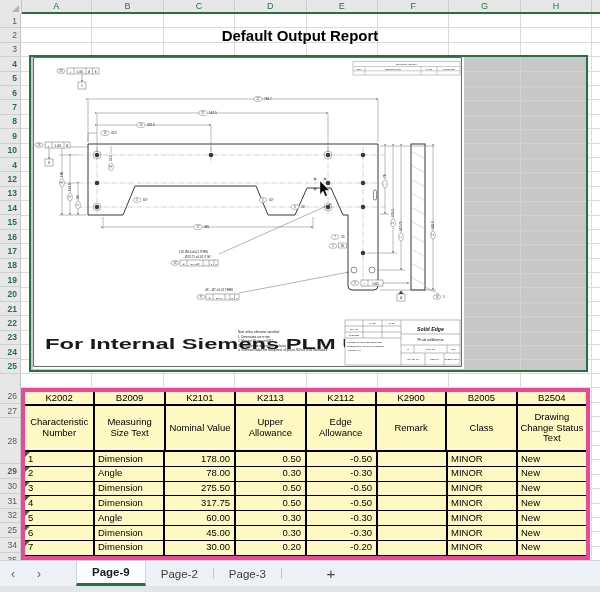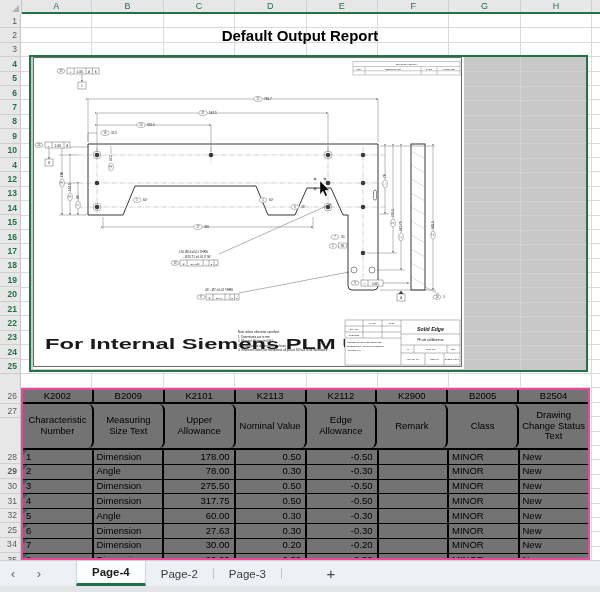--- a/index.html
+++ b/index.html
@@ -20,47 +20,47 @@
       repeating-linear-gradient(to right, transparent 0 70.4px, #dadada 70.4px 71.4px),
       repeating-linear-gradient(to bottom, transparent 0 13.4px, #dadada 13.4px 14.4px);
       background-position:21px 0, 0 0;overflow:hidden;}
 
   
   .gutter{position:absolute;left:0;top:14px;width:21px;bottom:32px;background:#e7e7e7;
           border-right:1px solid #c6c6c6;box-sizing:border-box;overflow:hidden;z-index:5;}
   .gut-cell{box-sizing:border-box;border-bottom:1px solid #cfcfcf;font-size:8.5px;color:#5a5a5a;
           text-align:right;padding-right:3px;display:flex;align-items:center;justify-content:flex-end;}
   .gut-cell.sel{color:#217346;font-weight:700;}
-  .gut-cell.tall{align-items:flex-end;padding-bottom:1px;}
+  .gut-cell.tall{align-items:flex-end;padding-bottom:17px;}
 
   
   .title-cell{position:absolute;left:0;right:0;top:28.4px;height:14.4px;display:flex;
           align-items:center;justify-content:center;font-size:15px;font-weight:700;color:#000;z-index:2;}
 
   
   .sel-region{position:absolute;left:29px;top:55px;width:559px;height:317px;box-sizing:border-box;
       border:2px solid #217346;background-color:#c8c8c8;background-image:
       repeating-linear-gradient(to right, transparent 0 70.4px, #d3d3d3 70.4px 71.4px),
       repeating-linear-gradient(to bottom, transparent 0 13.4px, #d3d3d3 13.4px 14.4px);
       background-position:-10px 0, 0 1.2px;z-index:3;}
   .pic{position:absolute;left:2px;top:0;width:431px;height:312px;background:#fff;}
   .pic svg{display:block;}
 
   
   .rtable{position:absolute;left:21px;top:388px;width:569px;height:172px;box-sizing:border-box;
-      background:#737373;border:2px solid #ec4899;overflow:hidden;z-index:4;}
+      background:#fef9c3;border:4px solid #ec4899;overflow:hidden;z-index:4;}
   .t-row{display:flex;box-sizing:border-box;}
   .t-row.code{height:14px;border-bottom:2px solid #000;}
   .t-row.labels{height:46px;border-bottom:2px solid #000;}
   .t-row.data{height:14.8px;border-bottom:1px solid #000;}
   .t-cell{flex:1 1 0;box-sizing:border-box;border-right:2px solid #000;position:relative;
       display:flex;align-items:center;justify-content:center;font-size:9.5px;color:#000;
       line-height:1.12;text-align:center;overflow:hidden;}
   .t-cell:last-child{border-right:none;}
-  .t-row.labels .t-cell{padding:0 2px;border-radius:6px;}
+  .t-row.labels .t-cell{padding:0 2px;}
   .t-cell.al{justify-content:flex-start;text-align:left;padding-left:3px;}
   .t-cell.ar{justify-content:flex-end;text-align:center;padding-right:4px;}
   .tri{position:absolute;top:0;left:0;width:0;height:0;
       border-top:5px solid #217346;border-right:5px solid transparent;}
 
   
   .tabbar{position:absolute;left:0;top:560px;width:600px;height:26px;background:#edf0f4;
       border-top:1px solid #ccd1d8;box-sizing:border-box;display:flex;align-items:stretch;z-index:6;}
   .nav-arrow{display:flex;align-items:center;justify-content:center;width:26px;color:#5f6368;
       font-size:12px;cursor:default;}
@@ -124,21 +124,21 @@
       <div class="gut-cell sel" style="height: 14.4px;">24</div>
       <div class="gut-cell sel" style="height: 14.4px;">25</div>
       <div class="gut-cell" style="height: 14.4px; margin-top: 16px;">26</div>
       <div class="gut-cell" style="height: 14px;">27</div>
       <div class="gut-cell tall" style="height: 46px;">28</div>
       <div class="gut-cell" style="height: 14.8px; font-weight: bold;">29</div>
       <div class="gut-cell" style="height: 14.8px;">30</div>
       <div class="gut-cell" style="height: 14.8px;">31</div>
       <div class="gut-cell" style="height: 14.8px;">32</div>
       <div class="gut-cell" style="height: 14.8px;">25</div>
-      <div class="gut-cell" style="height: 14.8px; font-family: Liberation Mono, monospace;">34</div>
+      <div class="gut-cell" style="height: 14.8px;">34</div>
       <div class="gut-cell" style="height: 14.8px;">35</div>
       <div class="gut-cell" style="height: 14.8px;">36</div>
     </div>
 
   <div class="title-cell">Default Output Report</div>
 
   <div class="sel-region">
     <div class="pic">
       <svg width="429" height="310" viewBox="0 0 429 310">
         <defs>
@@ -472,22 +472,22 @@
         <div class="t-cell">K2101</div>
         <div class="t-cell">K2113</div>
         <div class="t-cell">K2112</div>
         <div class="t-cell">K2900</div>
         <div class="t-cell">B2005</div>
         <div class="t-cell">B2504</div>
       </div>
       <div class="t-row labels">
         <div class="t-cell">Characteristic Number</div>
         <div class="t-cell">Measuring Size Text</div>
+        <div class="t-cell">Nominal Value</div>
         <div class="t-cell">Upper Allowance</div>
-        <div class="t-cell">Nominal Value</div>
         <div class="t-cell">Edge Allowance</div>
         <div class="t-cell">Remark</div>
         <div class="t-cell">Class</div>
         <div class="t-cell">Drawing Change Status Text</div>
       </div>
       <div class="t-row data">
         <div class="t-cell al"><span class="tri"></span>1</div>
         <div class="t-cell al">Dimension</div>
         <div class="t-cell ar">178.00</div>
         <div class="t-cell ar">0.50</div>
@@ -532,21 +532,21 @@
         <div class="t-cell ar">60.00</div>
         <div class="t-cell ar">0.30</div>
         <div class="t-cell ar">-0.30</div>
         <div class="t-cell al"></div>
         <div class="t-cell al">MINOR</div>
         <div class="t-cell al">New</div>
       </div>
       <div class="t-row data">
         <div class="t-cell al"><span class="tri"></span>6</div>
         <div class="t-cell al">Dimension</div>
-        <div class="t-cell ar">27.63</div>
+        <div class="t-cell ar">45.00</div>
         <div class="t-cell ar">0.30</div>
         <div class="t-cell ar">-0.30</div>
         <div class="t-cell al"></div>
         <div class="t-cell al">MINOR</div>
         <div class="t-cell al">New</div>
       </div>
       <div class="t-row data">
         <div class="t-cell al"><span class="tri"></span>7</div>
         <div class="t-cell al">Dimension</div>
         <div class="t-cell ar">30.00</div>
@@ -565,21 +565,21 @@
         <div class="t-cell al"></div>
         <div class="t-cell al">MINOR</div>
         <div class="t-cell al">New</div>
       </div>
     </div>
 
   <div class="tabbar">
     <div class="nav-arrow">‹</div>
     <div class="nav-arrow">›</div>
     <div class="tabs-wrap">
-      <div class="tab active">Page-4</div>
+      <div class="tab active">Page-9</div>
       <div class="tab">Page-2</div>
       <div class="tab-divider"></div>
       <div class="tab">Page-3</div>
       <div class="tab-divider"></div>
     </div>
     <div class="add-tab">+</div>
   </div>
   <div class="statusbar"></div>
 
 </div>

